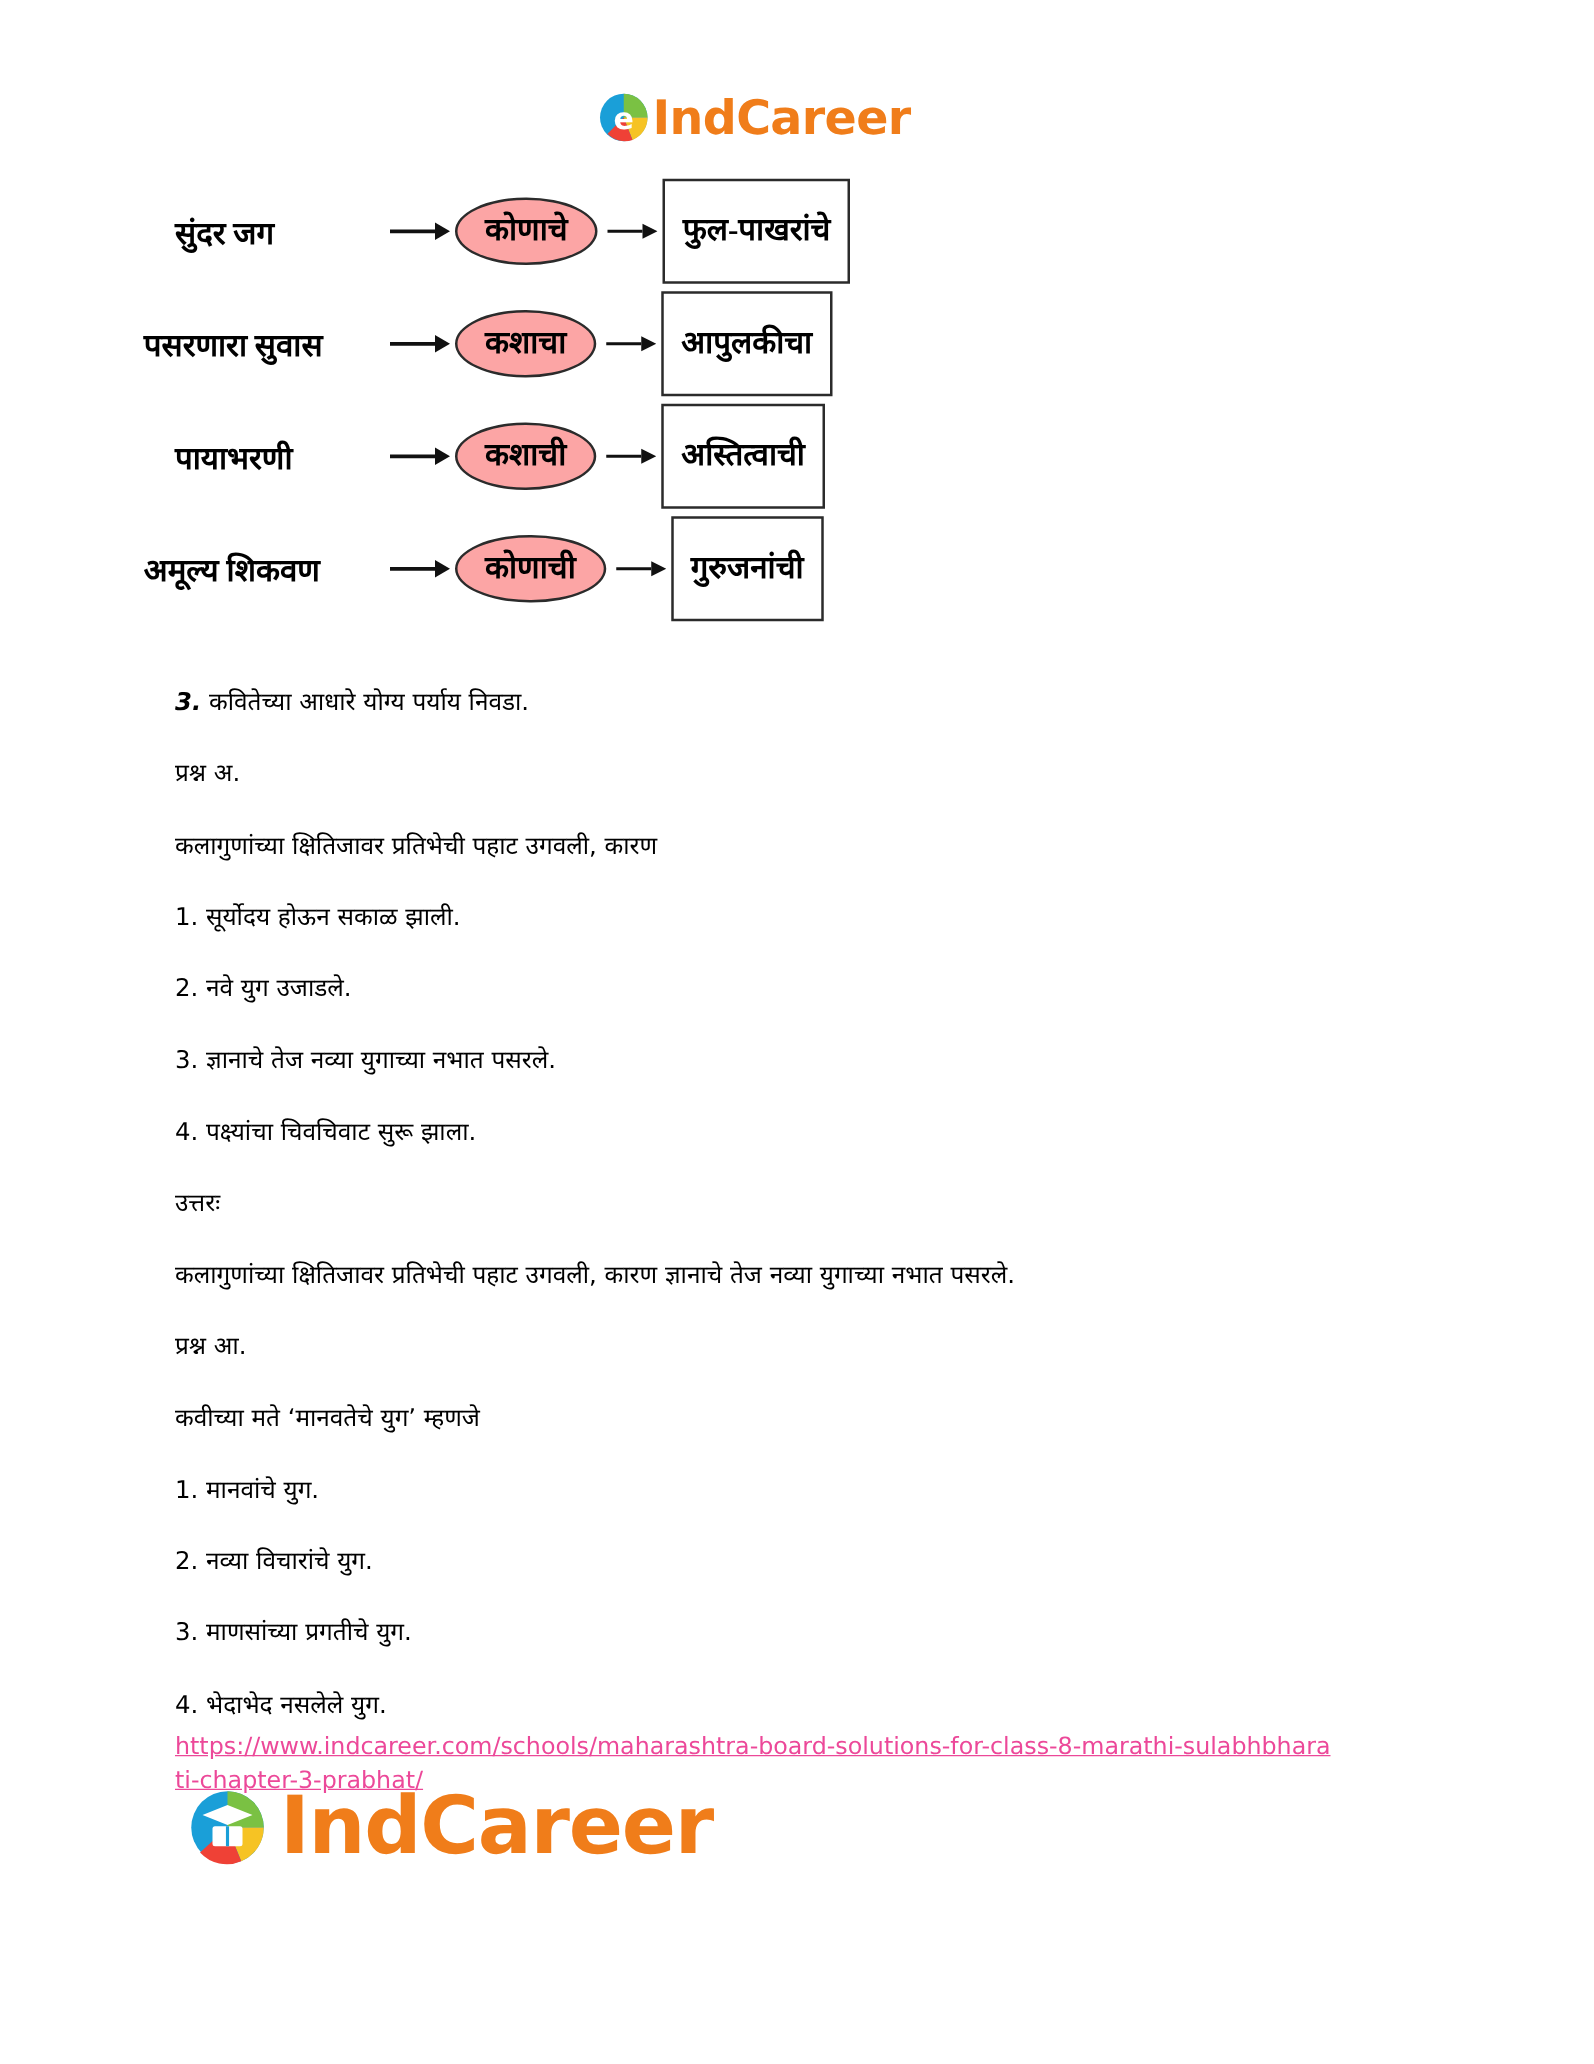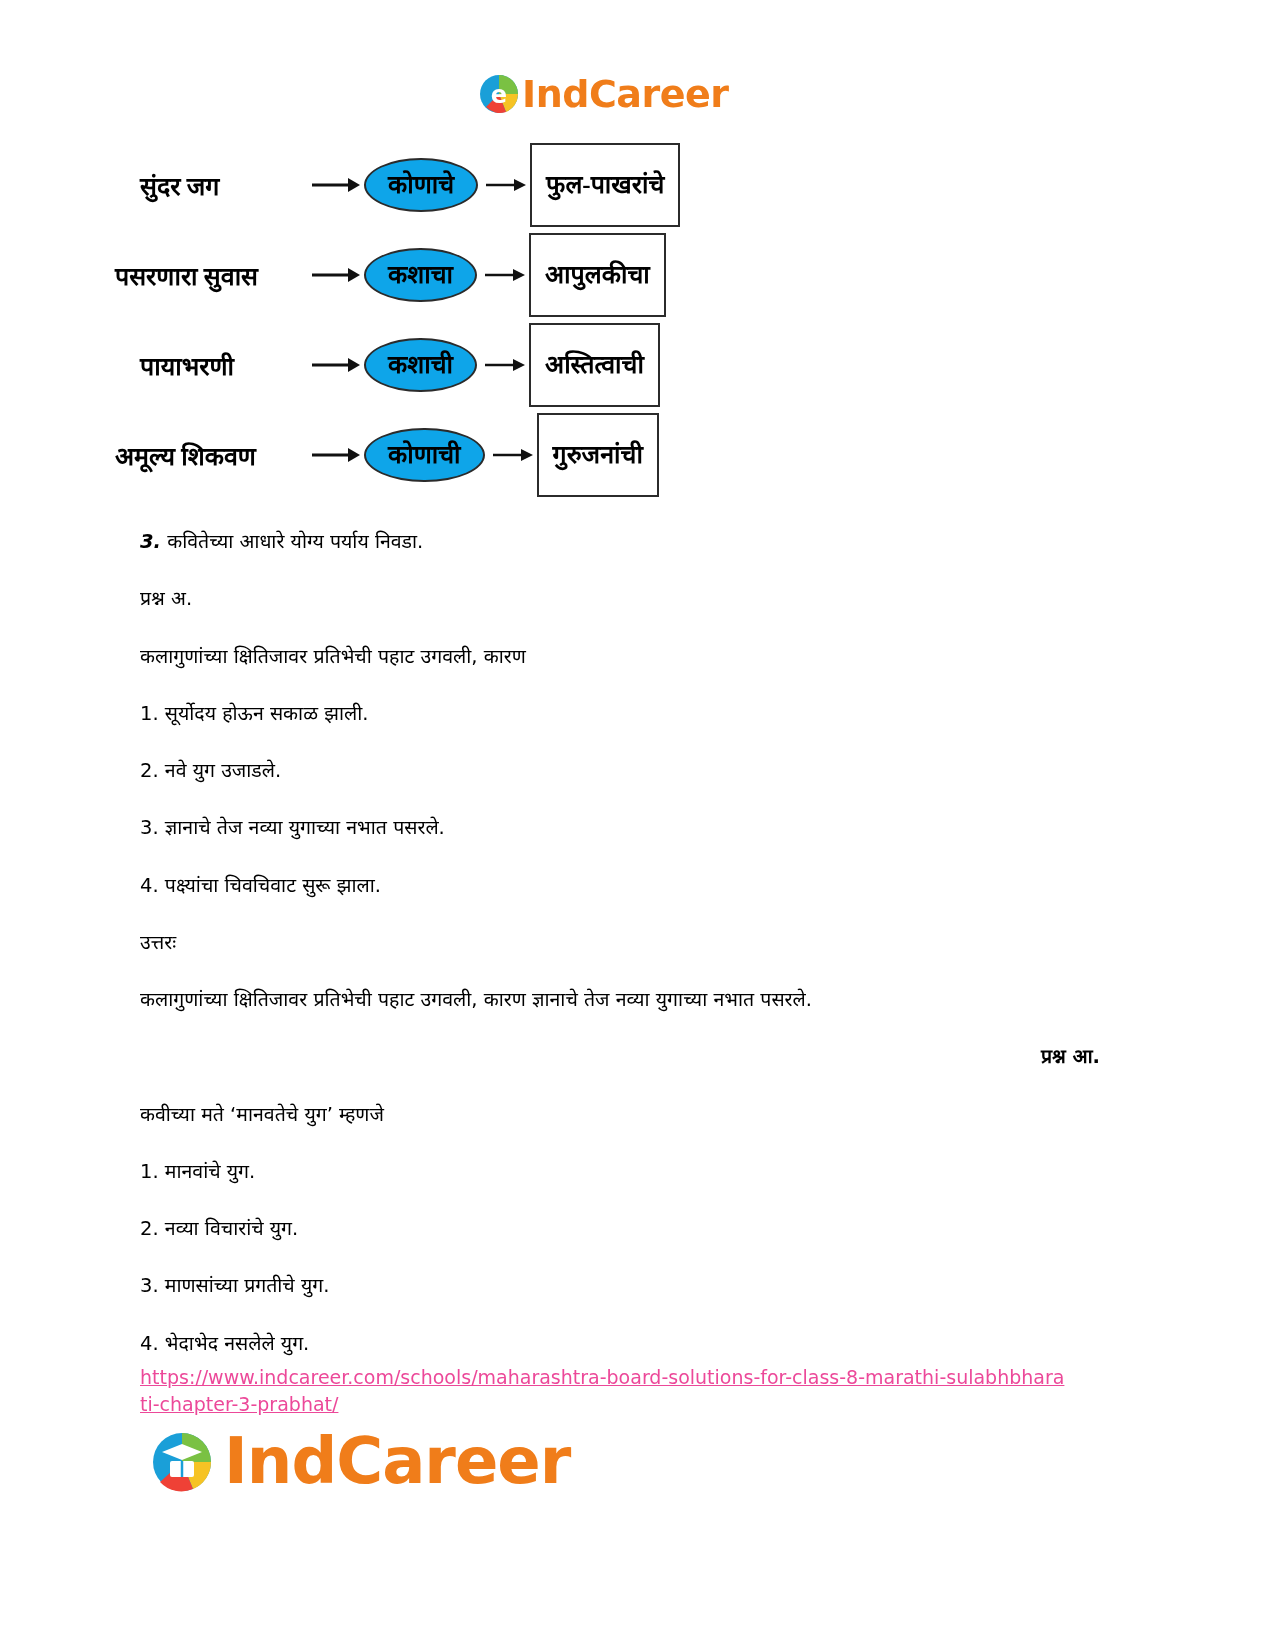--- a/index.html
+++ b/index.html
@@ -72,21 +72,21 @@
   }
   .arrow {
     display: inline-flex;
     align-items: center;
     flex: none;
   }
   .arrow svg { display: block; }
   .ellipse {
     border: 2px solid #2b2b2b;
     border-radius: 50%;
-    background: #0ea5e9;
+    background: #fca5a5;
     font-family: "Liberation Serif", "DejaVu Serif", serif;
     font-size: 25px;
     font-weight: bold;
     padding: 12px 22px;
     text-align: center;
     white-space: nowrap;
     line-height: 1.05;
   }
   .rect {
     border: 2px solid #2b2b2b;
@@ -96,36 +96,36 @@
     font-weight: bold;
     padding: 27px 14px;
     text-align: center;
     white-space: nowrap;
     line-height: 1.05;
   }
 
   
   .content {
     position: absolute;
-    top: 528px;
+    top: 548px;
     left: 140px;
     width: 960px;
   }
   .para {
     font-family: "DejaVu Sans", sans-serif;
     font-size: 19.5px;
     line-height: 1.45;
     margin: 0 0 29px 0;
     color: #000;
   }
   .para .qnum {
     font-weight: bold;
     font-style: italic;
   }
-  .para.bold { font-weight: bold; text-align: right; }
+  .para.bold { font-weight: normal; }
   .link-para {
     font-family: "DejaVu Sans", sans-serif;
     font-size: 19px;
     line-height: 1.42;
     margin: 6px 0 0 0;
     color: #ec4899;
     text-decoration: underline;
     word-break: break-all;
     max-width: 930px;
     cursor: pointer;

